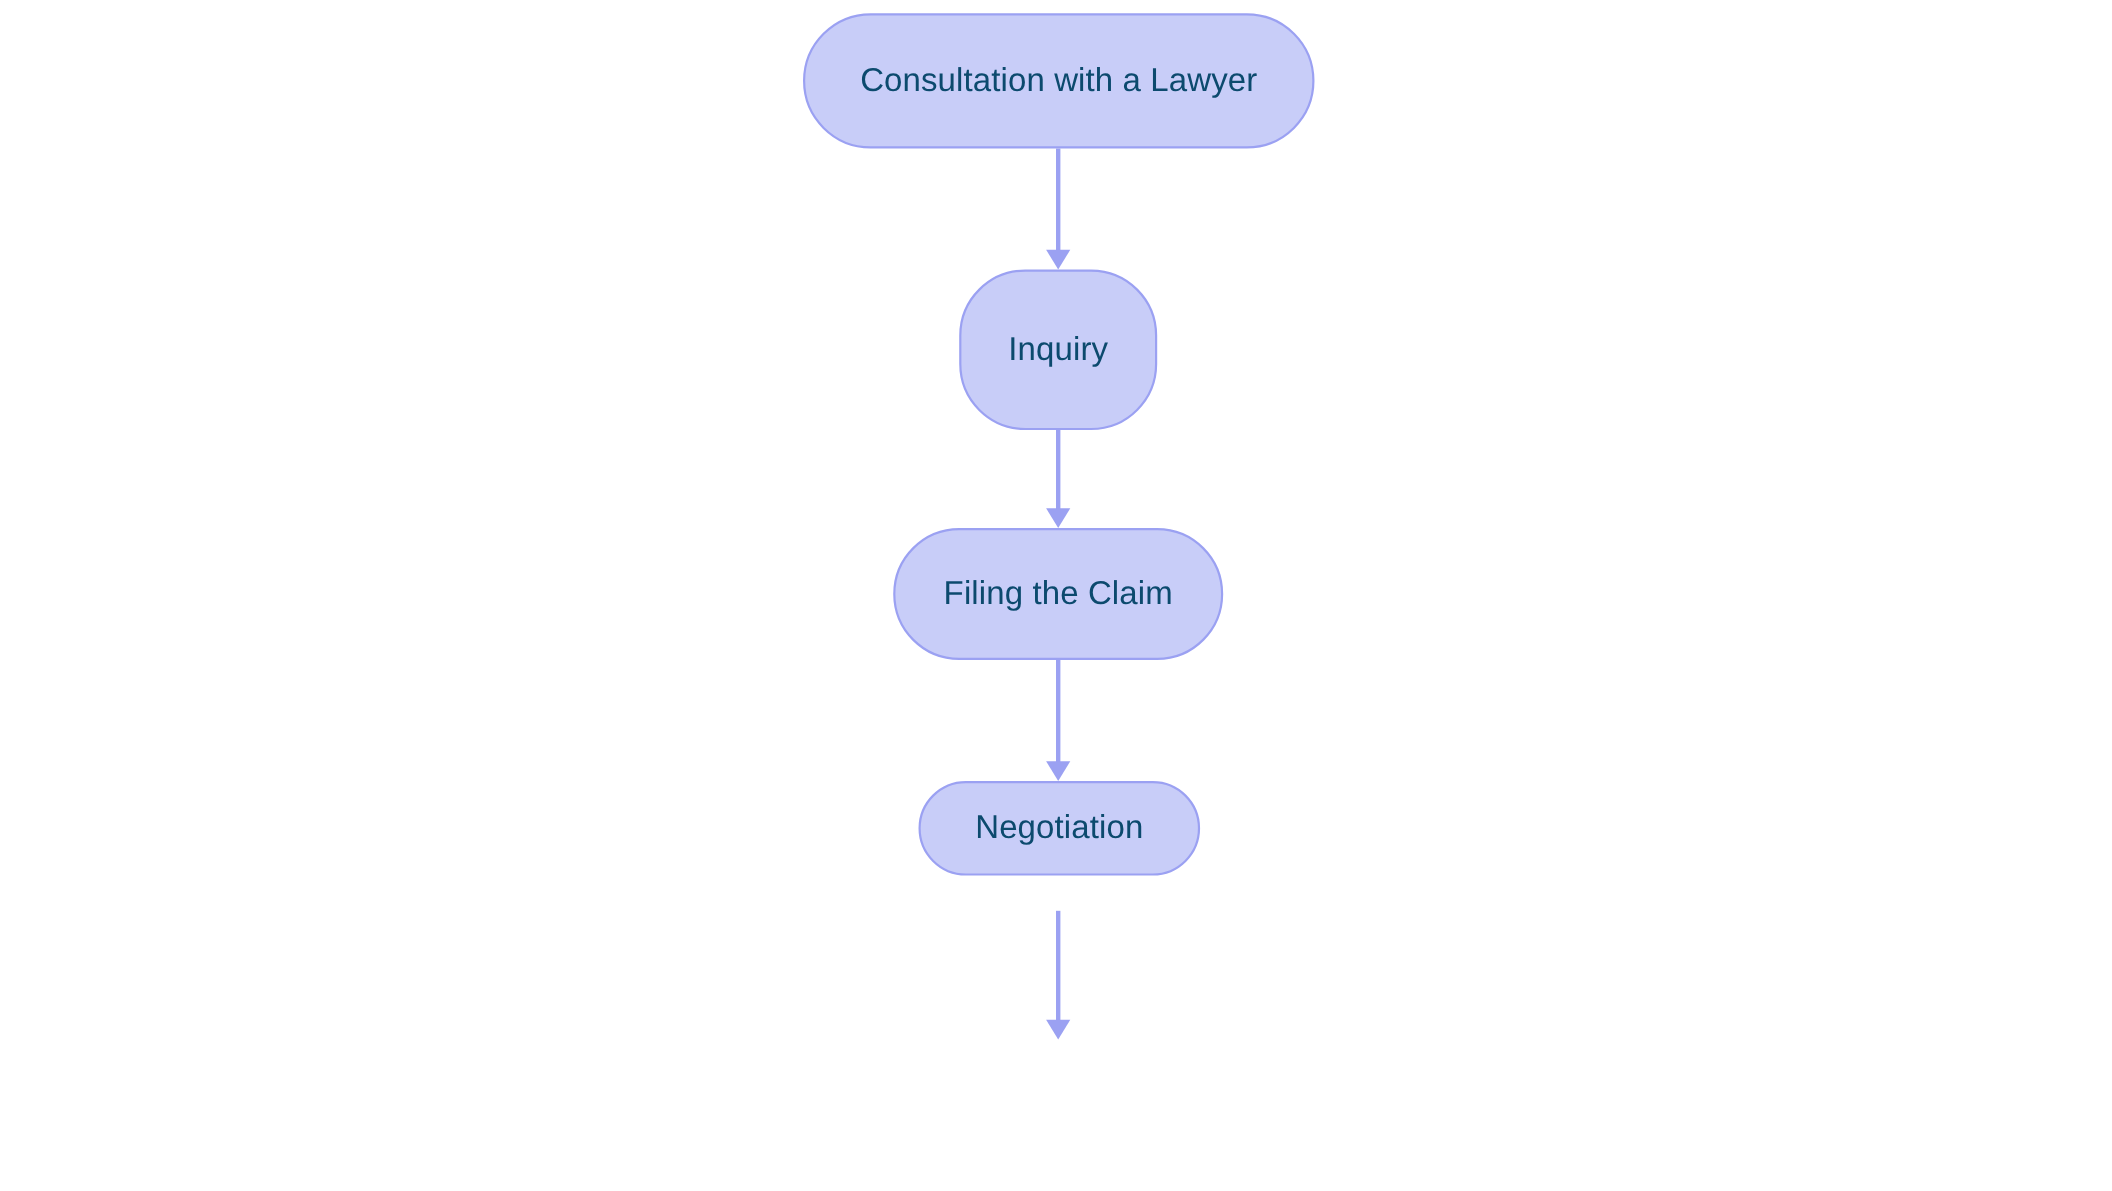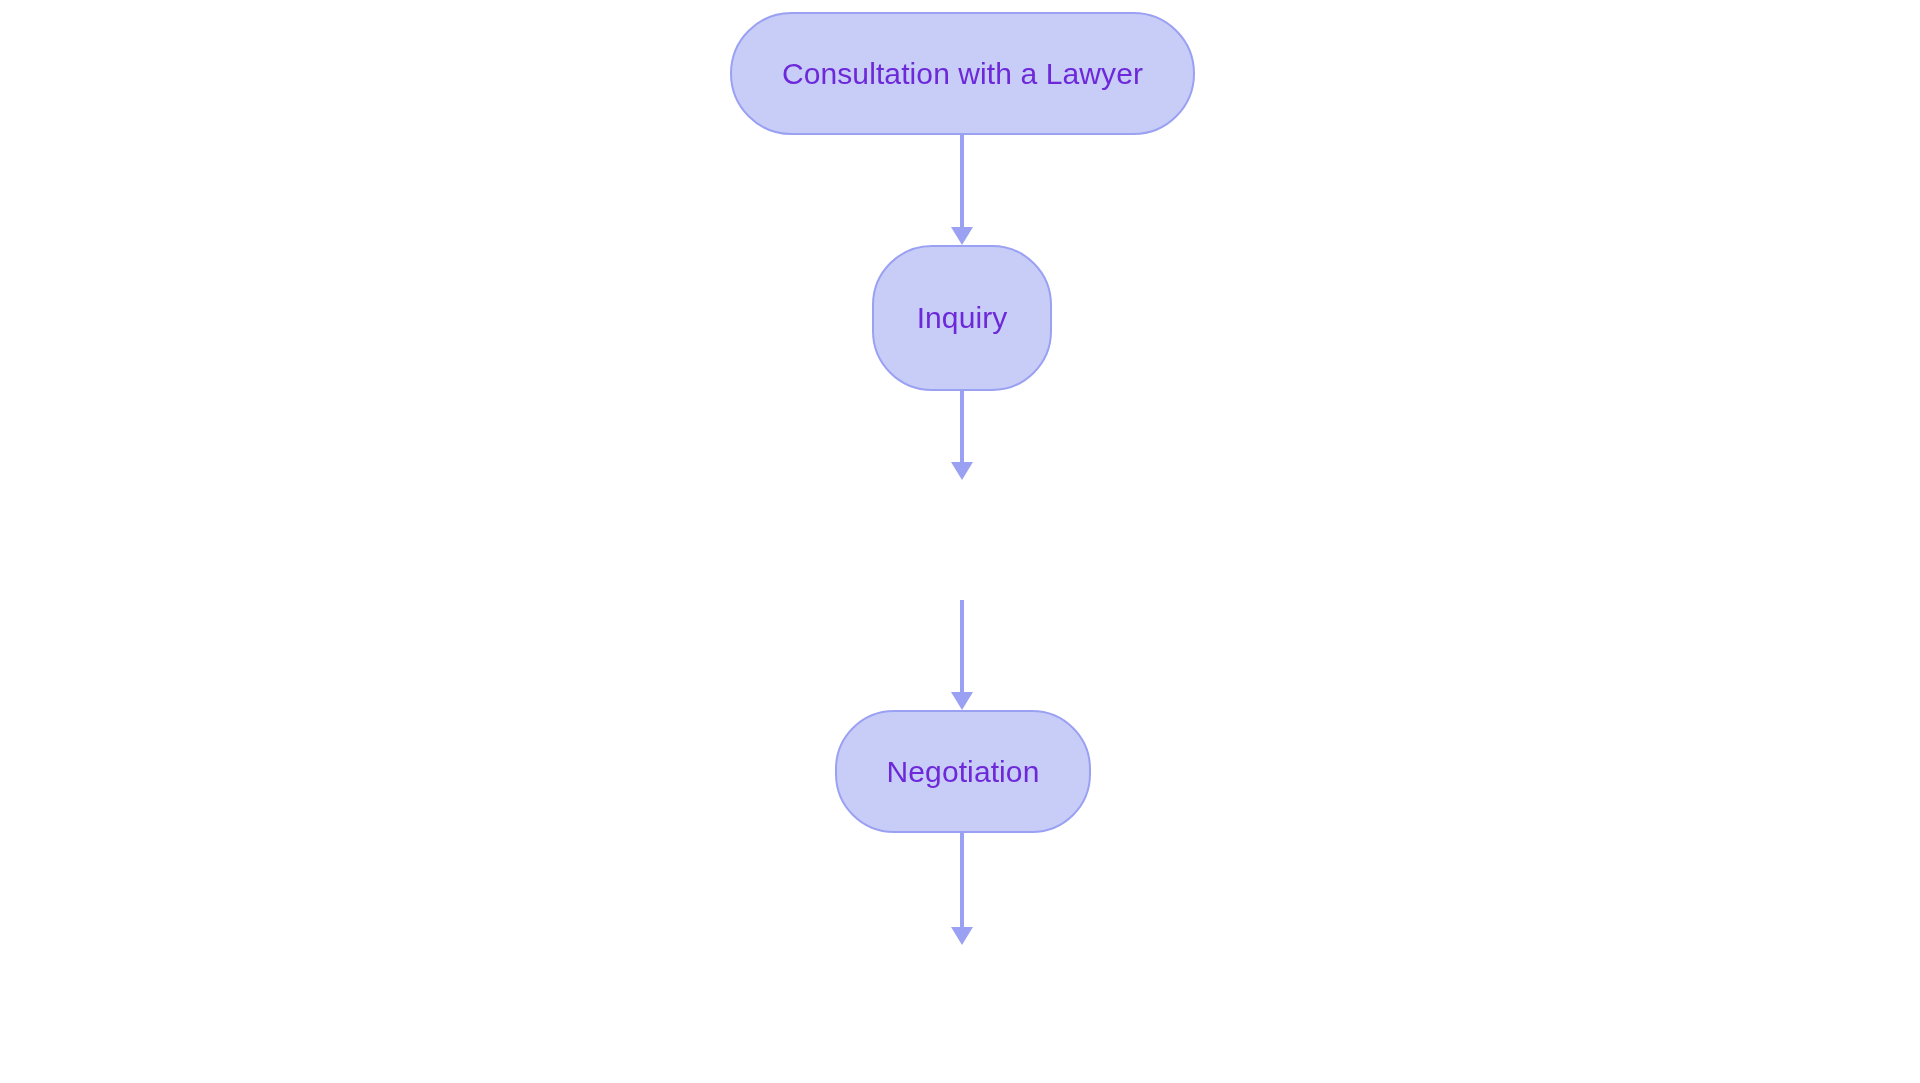--- a/index.html
+++ b/index.html
@@ -33,21 +33,21 @@
     font-size: 30px;
     font-weight: 400;
     letter-spacing: 0.1px;
     white-space: nowrap;
     line-height: 1;
     user-select: none;
   }
 
   .flow-node .node-label {
     display: block;
-    color: #6d28d9;
+    color: #0c4a6e;
   }
 
   .flow-connector {
     position: absolute;
     overflow: visible;
     pointer-events: none;
   }
 
   .flow-connector .conn-line {
     stroke: #9ba1f2;
@@ -86,19 +86,22 @@
   </svg>
 
   <div class="flow-node" style="left: 730px; top: 12px; width: 465px; height: 123px; background: rgb(200, 205, 248); border-color: rgb(155, 161, 242); color: rgb(43, 43, 204); border-radius: 61.5px;">
     <span class="node-label">Consultation with a Lawyer</span>
   </div>
 
   <div class="flow-node" style="left: 872px; top: 245px; width: 180px; height: 146px; background: rgb(200, 205, 248); border-color: rgb(155, 161, 242); color: rgb(43, 43, 204); border-radius: 60px;">
     <span class="node-label">Inquiry</span>
   </div>
 
+  <div class="flow-node" style="left: 812px; top: 480px; width: 300px; height: 120px; background: rgb(200, 205, 248); border-color: rgb(155, 161, 242); color: rgb(43, 43, 204); border-radius: 60px;">
+    <span class="node-label">Filing the Claim</span>
+  </div>
 
-  <div class="flow-node" style="left: 835px; top: 710px; width: 256px; height: 123px; background: rgb(200, 205, 248); border-color: rgb(155, 161, 242); color: rgb(43, 43, 204); border-radius: 59px;">
+  <div class="flow-node" style="left: 835px; top: 710px; width: 256px; height: 86px; background: rgb(200, 205, 248); border-color: rgb(155, 161, 242); color: rgb(43, 43, 204); border-radius: 59px;">
     <span class="node-label">Negotiation</span>
   </div>
 
 
 </div>
 
 </body></html>

